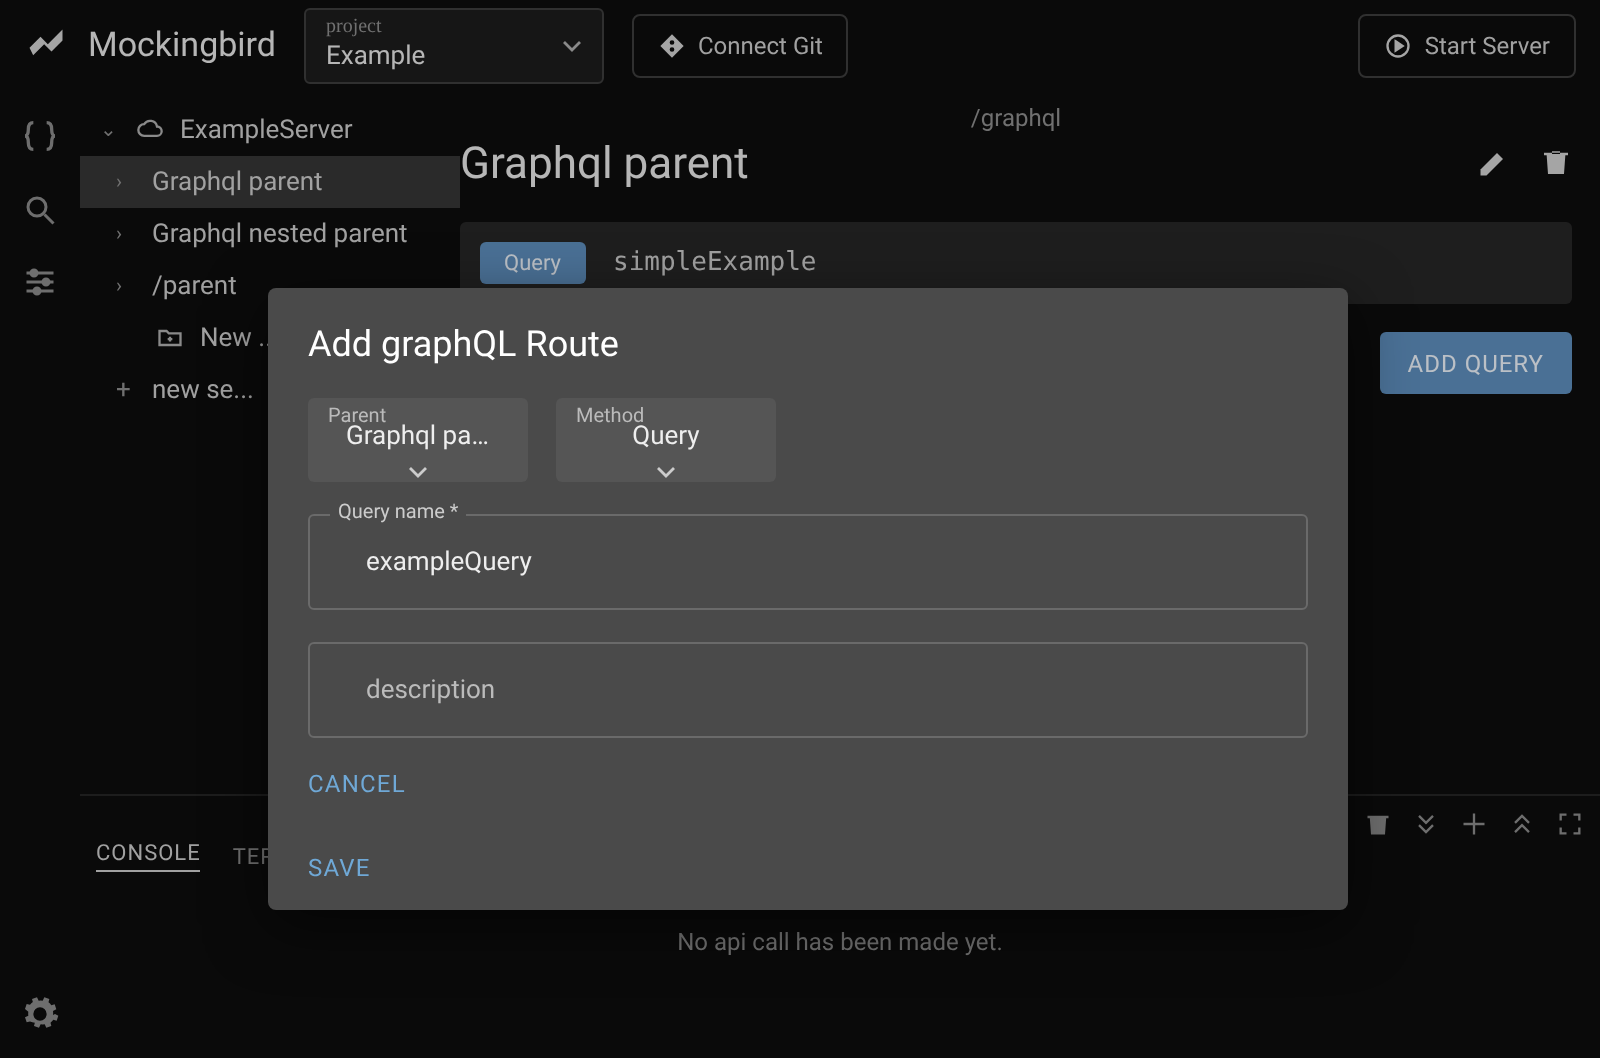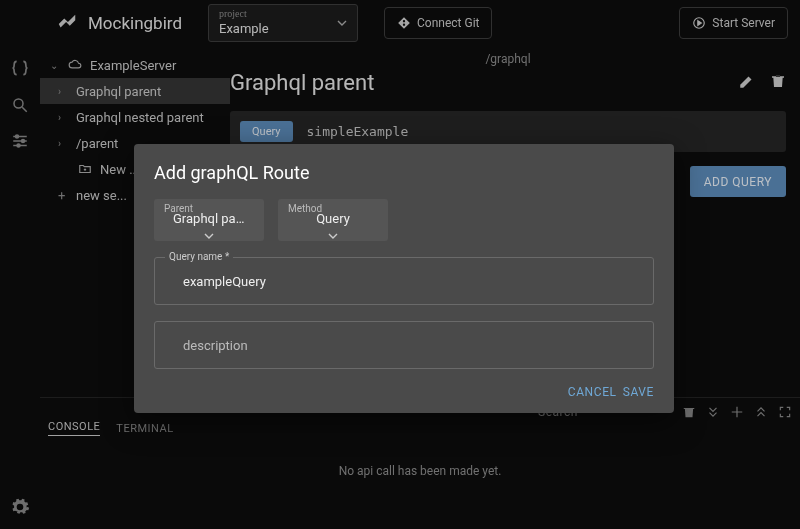--- a/index.html
+++ b/index.html
@@ -15,21 +15,21 @@
     --blue:#5a8ab8;
     --blue-bright:#6fa8d6;
     --modal:#4a4a4a;
     --modal-field:#555555;
   }
   *{box-sizing:border-box;font-family:-apple-system,BlinkMacSystemFont,"Segoe UI",Roboto,Arial,sans-serif;}
   html,body{margin:0;padding:0;width:800px;height:529px;background:var(--bg);color:var(--text);overflow:hidden;}
   svg{display:block;}
 
   
-  .topbar{height:46px;display:flex;align-items:center;padding:0 12px;gap:26px;margin-left:44px;}
+  .topbar{height:46px;display:flex;align-items:center;padding:0 12px;gap:14px;}
   .logo{display:flex;align-items:center;gap:10px;}
   .brand{font-size:17px;color:var(--text-heading);}
   .proj-select{width:150px;height:38px;background:var(--panel2);border:1px solid var(--border);border-radius:3px;display:flex;align-items:center;justify-content:space-between;padding:0 10px;position:relative;}
   .proj-select .lab{position:absolute;top:3px;left:10px;font-size:10px;color:var(--text-dim);font-family:Liberation Serif, serif;}
   .proj-select .val{font-size:13px;color:var(--text-heading);margin-top:10px;}
   .btn{height:32px;border:1px solid var(--border);border-radius:4px;background:transparent;color:var(--text);display:flex;align-items:center;gap:6px;padding:0 12px;font-size:12px;text-align:center;}
   .spacer{flex:1;}
 
   
   .rail{position:absolute;left:0;top:46px;bottom:0;width:40px;display:flex;flex-direction:column;align-items:center;padding-top:12px;gap:18px;background:var(--bg);}
@@ -69,21 +69,21 @@
   .modal{position:absolute;left:134px;top:144px;width:540px;background:var(--modal);border-radius:4px;padding:18px 20px 14px 20px;box-shadow:0 8px 30px rgba(0,0,0,0.5);}
   .mtitle{font-size:18px;color:#fff;font-weight:400;margin-bottom:16px;}
   .mrow{display:flex;gap:14px;margin-bottom:16px;}
   .mselect{position:relative;width:110px;height:42px;background:var(--modal-field);border-radius:3px;display:flex;align-items:center;justify-content:space-between;padding:0 10px;flex-direction:column;}
   .mselect .lab{position:absolute;top:4px;left:10px;font-size:10px;color:#bbb;}
   .mselect .val{font-size:13px;color:#eee;margin-top:12px;white-space:nowrap;overflow:hidden;text-overflow:ellipsis;max-width:72px;}
   .mfield{position:relative;height:48px;border:1px solid #6a6a6a;border-radius:3px;margin-bottom:16px;display:flex;align-items:center;padding:0 28px;}
   .mfield .flo{position:absolute;top:-7px;left:10px;background:var(--modal);padding:0 4px;font-size:10px;color:#ccc;}
   .mfield .val{font-size:13px;color:#eee;}
   .mfield .ph{font-size:13px;color:#bbb;}
-  .mactions{display:flex;justify-content:flex-end;gap:6px;margin-top:0;}
+  .mactions{display:flex;justify-content:flex-end;gap:28px;margin-top:0;flex-direction:column;}
   .mactions span{color:var(--blue-bright);font-size:12px;letter-spacing:0.6px;}
 
   .ico{color:#999;}
 </style>
 </head>
 <body>
 
 <div class="topbar">
   <div class="logo">
     <svg width="22" height="22" viewBox="0 0 24 24" fill="#ccc">

